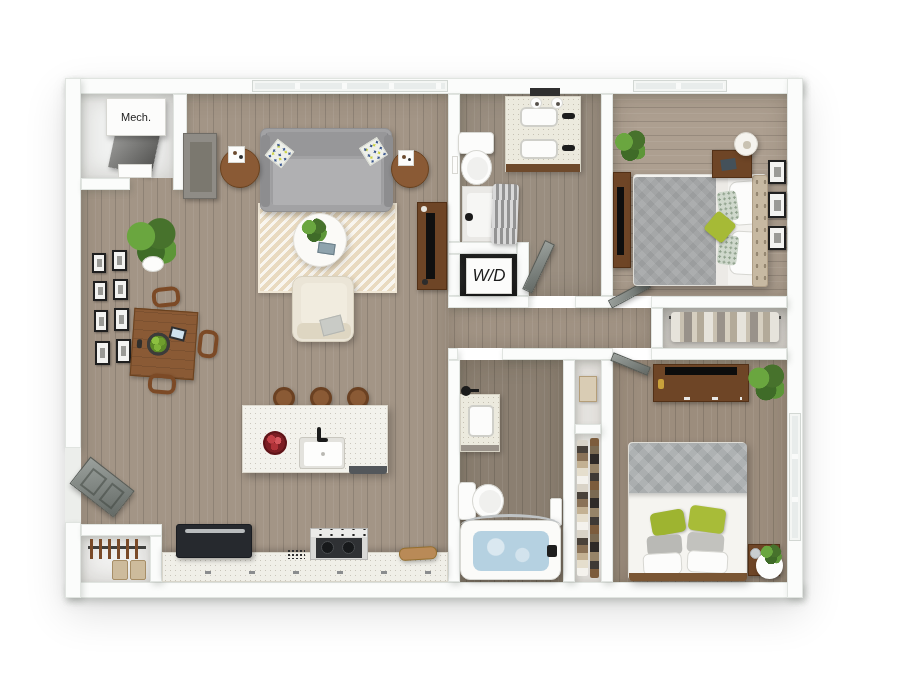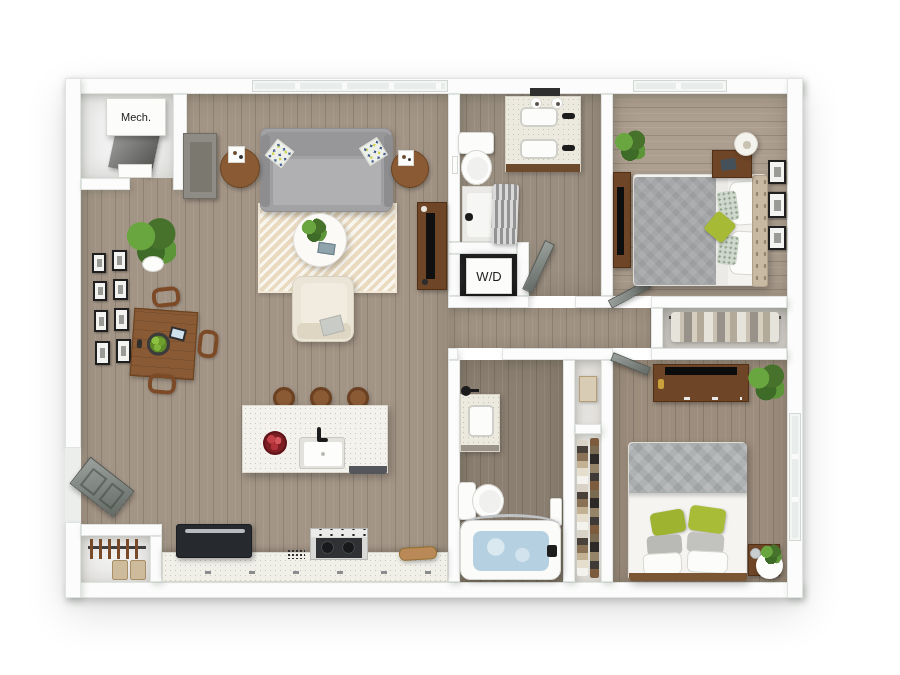--- a/index.html
+++ b/index.html
@@ -214,21 +214,21 @@
     </div>
   <div class="a fix" style="left:452px;top:156px;width:6px;height:18px;"></div>
 
   <div class="a" style="left:462px;top:186px;width:54px;height:56px;background:#eae9e6;border:1px solid #d5d4cf;">
     <div class="a" style="left:4px;top:6px;width:38px;height:44px;background:#f6f6f4;border-radius:4px;"></div>
     <div class="a circle" style="left:2px;top:26px;width:8px;height:8px;background:#1a1a1a;"></div>
   </div>
   <div class="a curtain" style="left:492px;top:184px;width:26px;height:60px;transform:rotate(2deg);"></div>
 
   <div class="a fix" style="left:466px;top:258px;width:46px;height:36px;box-shadow:0 0 10px rgba(0,0,0,.5);">
-    <div class="lbl" style="width:100%;height:100%;font-size:13px;">W/D</div>
+    <div class="lbl" style="width:100%;height:100%;font-size:17px;font-style:italic;">W/D</div>
   </div>
   <div class="a door" style="left:545px;top:240px;width:11px;height:54px;transform:rotate(25deg);transform-origin:top left;"></div>
 
   <div class="a door" style="left:610px;top:300px;width:44px;height:9px;transform:rotate(-28deg);transform-origin:left center;"></div>
   <div class="a door" style="left:612px;top:352px;width:40px;height:9px;transform:rotate(22deg);transform-origin:left center;"></div>
 
   <div class="a greens" style="left:615px;top:130px;width:30px;height:34px;"></div>
   <div class="a walnut" style="left:613px;top:172px;width:18px;height:96px;">
     <div class="a" style="left:3px;top:14px;width:7px;height:68px;background:#0e0e0e;"></div>
   </div>

